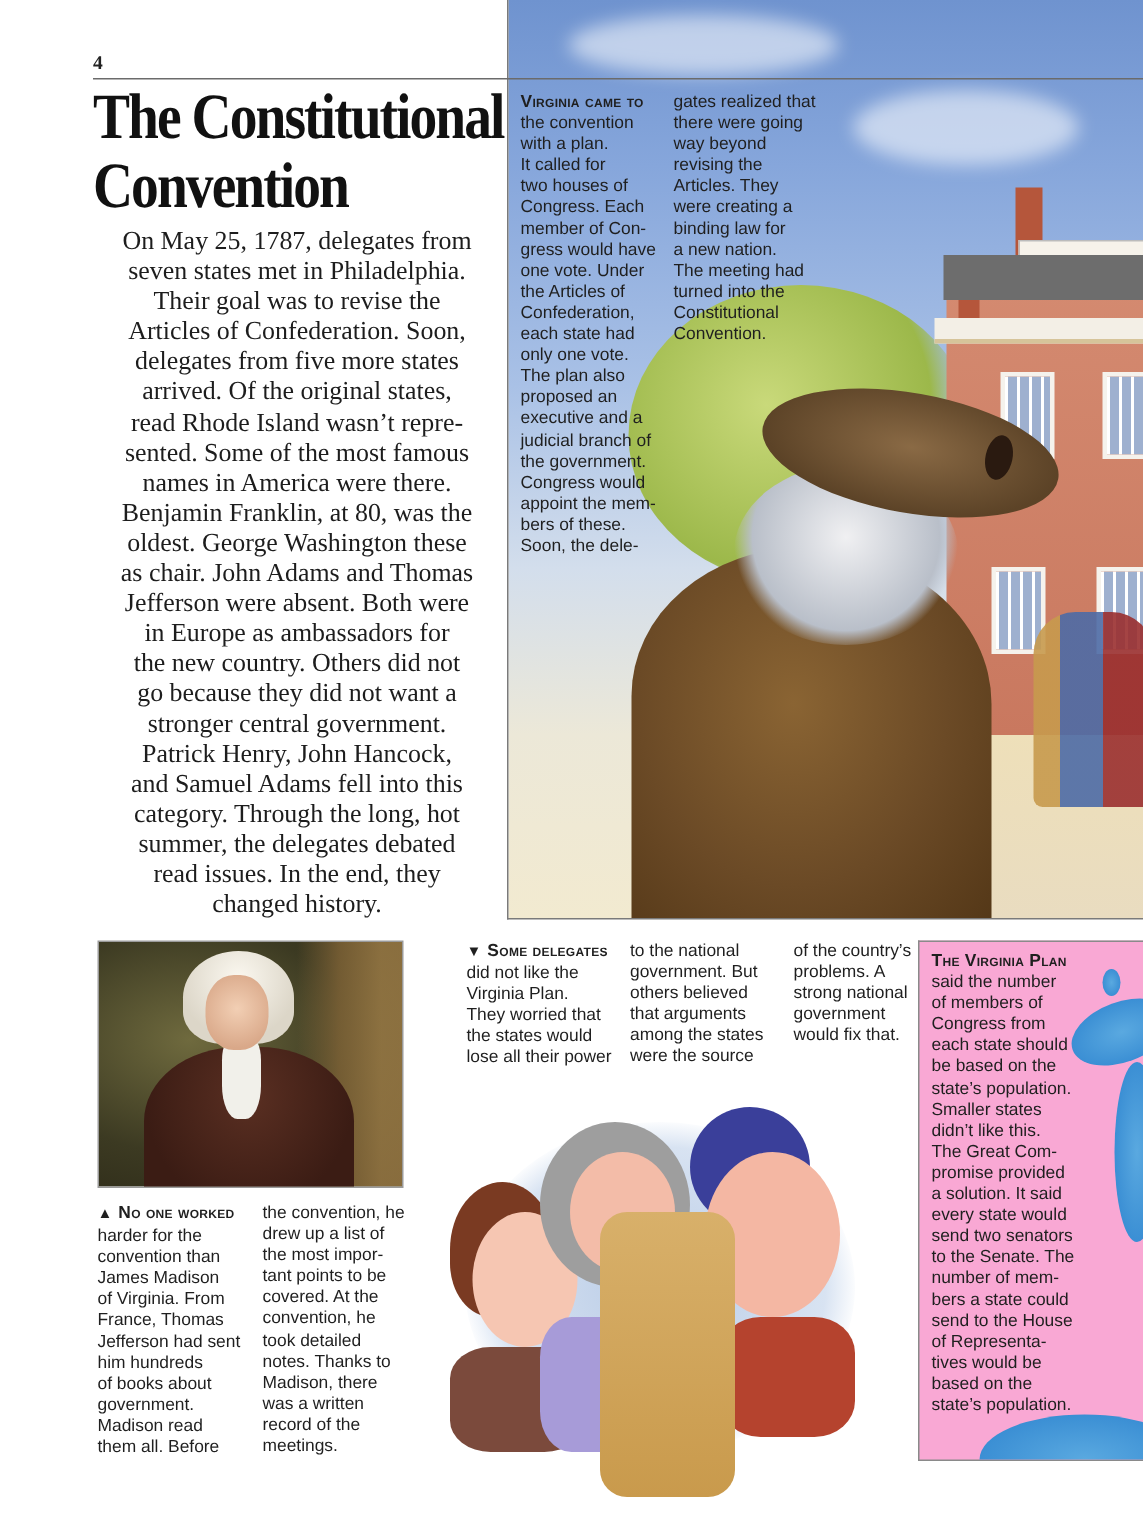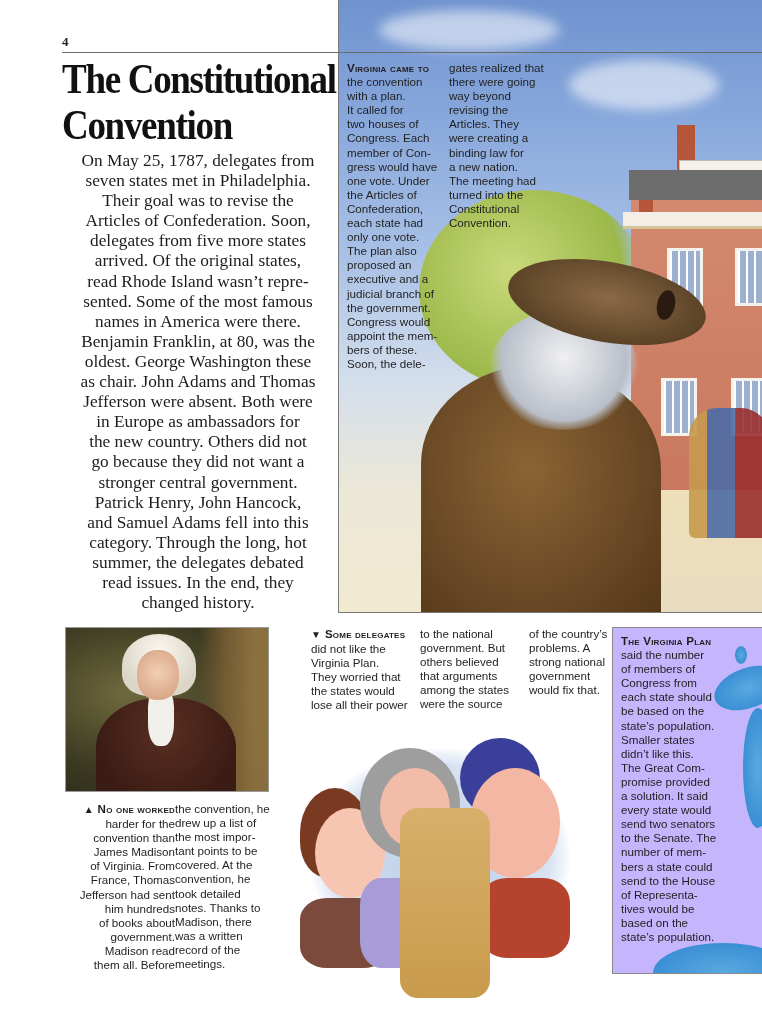--- a/index.html
+++ b/index.html
@@ -50,21 +50,21 @@
   .portrait .cravat{position:absolute;left:82px;top:62px;width:26px;height:56px;background:#f1f0ea;border-radius:30% 30% 40% 40%;}
   .portrait .wig{position:absolute;left:56px;top:6px;width:74px;height:62px;border-radius:50% 50% 35% 35%;background:radial-gradient(circle at 50% 30%,#fbf8f0,#dcd6c8 70%);}
   .portrait .face2{position:absolute;left:71px;top:22px;width:42px;height:50px;border-radius:45%;background:radial-gradient(circle at 50% 45%,#f2cfb4,#d9a889 75%);}
 
   
   .cartoon{left:290px;top:728px;width:300px;height:275px;}
   .cartoon .bg{position:absolute;left:20px;top:20px;width:260px;height:220px;border-radius:50%;background:radial-gradient(ellipse,#b8cbe6,#d8e3f2 60%,rgba(255,255,255,0) 72%);}
   .cartoon .blob{position:absolute;border-radius:50%;}
 
   
-  .vplan{left:612px;top:627px;width:150px;height:345px;background:#c4b5fd;border:1px solid #8a8a8a;border-right:none;overflow:hidden;}
+  .vplan{left:612px;top:627px;width:150px;height:345px;background:#f9a8d4;border:1px solid #8a8a8a;border-right:none;overflow:hidden;}
   .vplan .lake{position:absolute;background:radial-gradient(ellipse,#5aa9e0,#3b8fd4 70%);border-radius:50%;}
 
   .caret{font-size:10px;margin-right:4px;}
 </style>
 </head>
 <body>
 
 <div class="abs hero">
   <div class="cloud" style="left:40px;top:10px;width:180px;height:40px;"></div>
   <div class="cloud" style="left:230px;top:60px;width:150px;height:50px;"></div>
@@ -160,21 +160,21 @@
 
 <div class="abs portrait">
   <div class="curtain"></div>
   <div class="coat"></div>
   <div class="cravat"></div>
   <div class="wig"></div>
   <div class="face2"></div>
 </div>
 
 <div class="abs side" style="left:65px;top:802px;width:215px;height:180px;">
-  <div class="col" style="left:0;top:0;width:110px;text-align:right;"><span class="caret">▲</span><span class="smallcaps">No one worked</span><br><span>harder for the
+  <div class="col" style="left:0;top:0;width:110px;"><span class="caret">▲</span><span class="smallcaps">No one worked</span><br><span>harder for the
 convention than
 James Madison
 of Virginia. From
 France, Thomas
 Jefferson had sent
 him hundreds
 of books about
 government.
 Madison read
 them all. Before</span></div>

